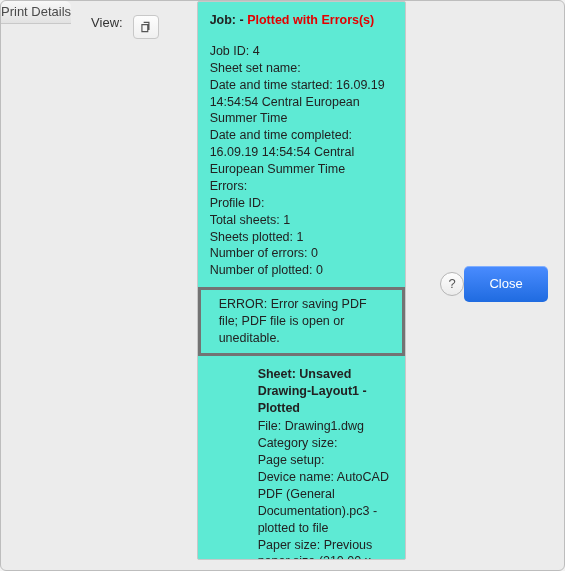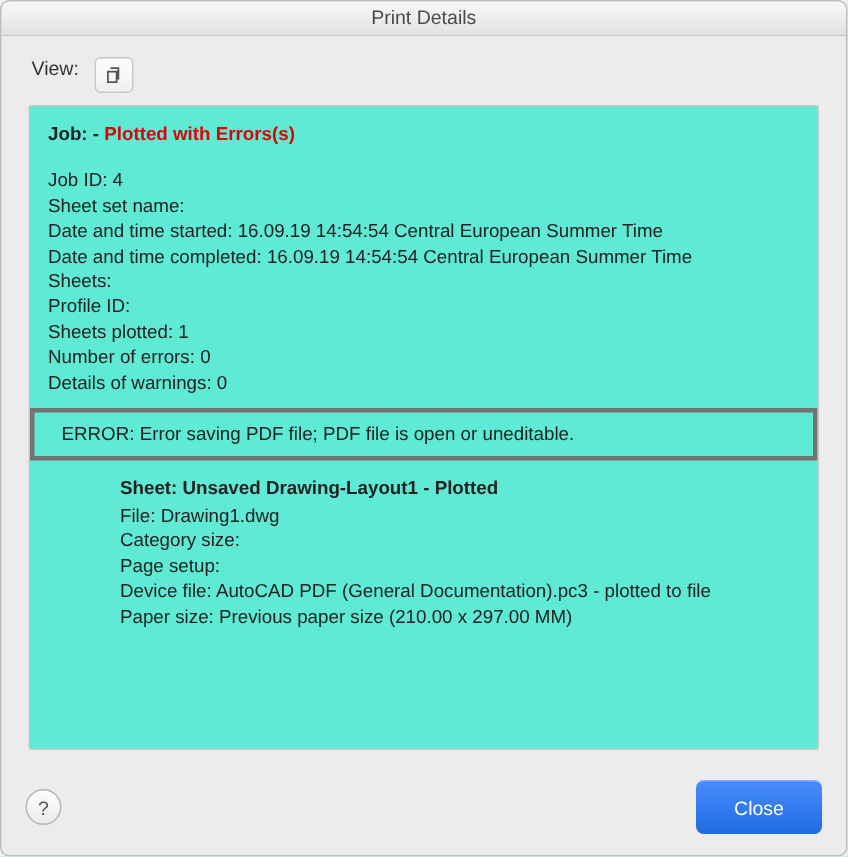--- a/index.html
+++ b/index.html
@@ -12,21 +12,21 @@
     overflow: hidden;
   }
   .window {
     width: 565px;
     height: 571px;
     background: #ececec;
     border: 1px solid #bdbdbd;
     border-radius: 6px;
     box-sizing: border-box;
     display: flex;
-    flex-direction: column;
+    flex-direction: row;
   }
   .titlebar {
     height: 22px;
     line-height: 22px;
     text-align: center;
     font-size: 13px;
     color: #4a4a4a;
     background: linear-gradient(#f8f8f8, #e2e2e2);
     border-bottom: 1px solid #c8c8c8;
     border-top-left-radius: 6px;
@@ -163,37 +163,38 @@
   <div class="content">
     <div class="job-header">
       <span>Job:</span><span> - </span><span class="job-status">Plotted with Errors(s)</span>
     </div>
 
     <div class="block">
       <div class="kv-line"><span class="label">Job ID: </span><span>4</span></div>
       <div class="kv-line"><span class="label">Sheet set name:</span><span></span></div>
       <div class="kv-line"><span class="label">Date and time started: </span><span>16.09.19 14:54:54 Central European Summer Time</span></div>
       <div class="kv-line"><span class="label">Date and time completed: </span><span>16.09.19 14:54:54 Central European Summer Time</span></div>
-      <div class="kv-line"><span class="label">Sheets:</span><span></span></div>
+      <div class="kv-line"><span class="label">Errors:</span><span></span></div>
       <div class="kv-line"><span class="label">Profile ID:</span><span></span></div>
+      <div class="kv-line"><span class="label">Total sheets: </span><span>1</span></div>
       <div class="kv-line"><span class="label">Sheets plotted: </span><span>1</span></div>
       <div class="kv-line"><span class="label">Number of errors: </span><span>0</span></div>
-      <div class="kv-line"><span class="label">Details of warnings: </span><span>0</span></div>
+      <div class="kv-line"><span class="label">Number of plotted: </span><span>0</span></div>
     </div>
 
     <div class="error-row">
       <span>ERROR: Error saving PDF file; PDF file is open or uneditable.</span>
     </div>
 
     <div class="sheet-block">
       <div class="sheet-title">Sheet: Unsaved Drawing-Layout1 - Plotted</div>
       <div class="kv-line"><span>File: </span><span>Drawing1.dwg</span></div>
       <div class="kv-line"><span>Category size:</span><span></span></div>
       <div class="kv-line"><span>Page setup:</span><span></span></div>
-      <div class="kv-line"><span>Device file: </span><span>AutoCAD PDF (General Documentation).pc3 - plotted to file</span></div>
+      <div class="kv-line"><span>Device name: </span><span>AutoCAD PDF (General Documentation).pc3 - plotted to file</span></div>
       <div class="kv-line"><span>Paper size: </span><span>Previous paper size (210.00 x 297.00 MM)</span></div>
     </div>
   </div>
 
   <div class="footer">
     <div class="help-btn">
       <span>?</span>
     </div>
     <button class="close-btn">Close</button>
   </div>

